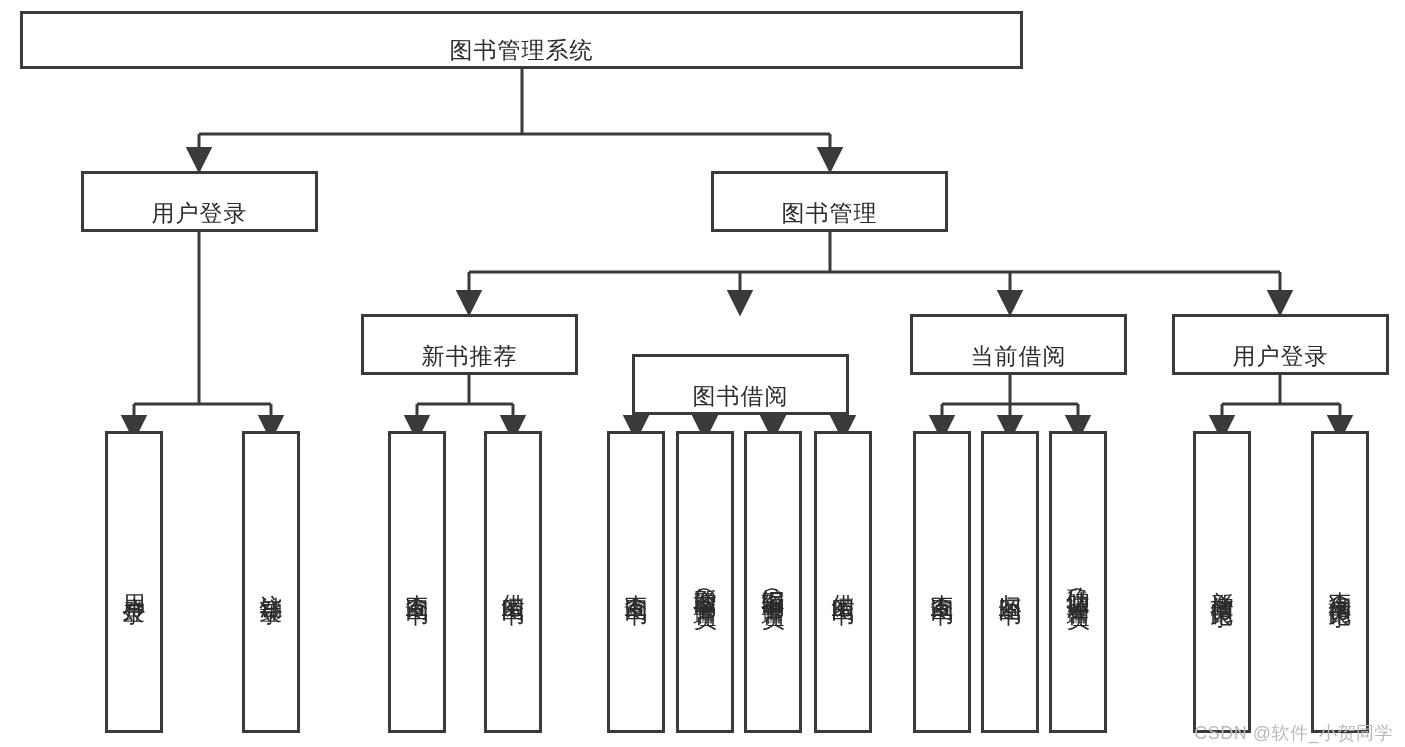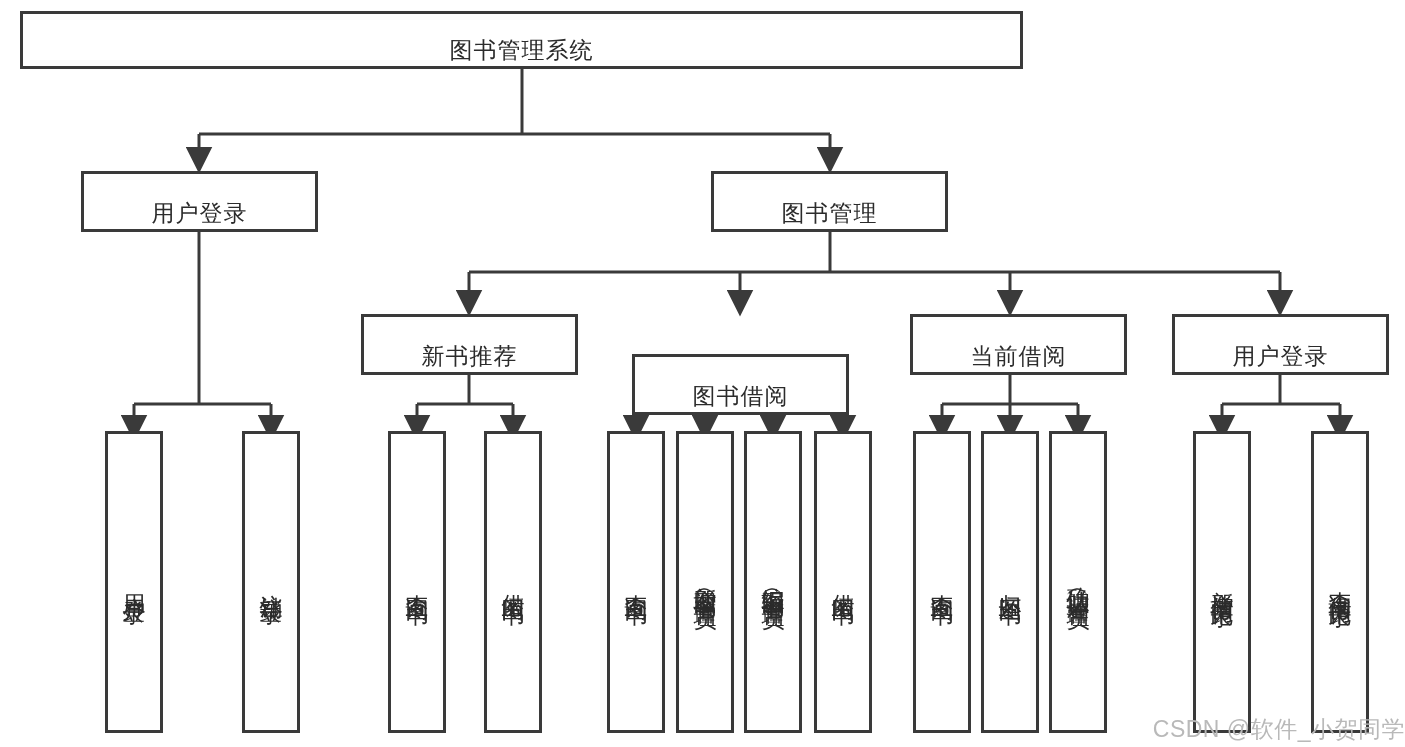--- a/index.html
+++ b/index.html
@@ -51,23 +51,23 @@
     align-items: center;
     justify-content: center;
     white-space: nowrap;
     overflow: hidden;
   }
   .node-label {
     display: block;
   }
   .watermark {
     position: absolute;
-    right: 0;
+    right: 12px;
     bottom: 2px;
-    font-size: 23px;
+    font-size: 18px;
     color: #b9b9b9;
     white-space: nowrap;
     letter-spacing: 0.5px;
     pointer-events: none;
   }
 </style>
 </head>
 <body>
 
 <div id="diagram-root">

